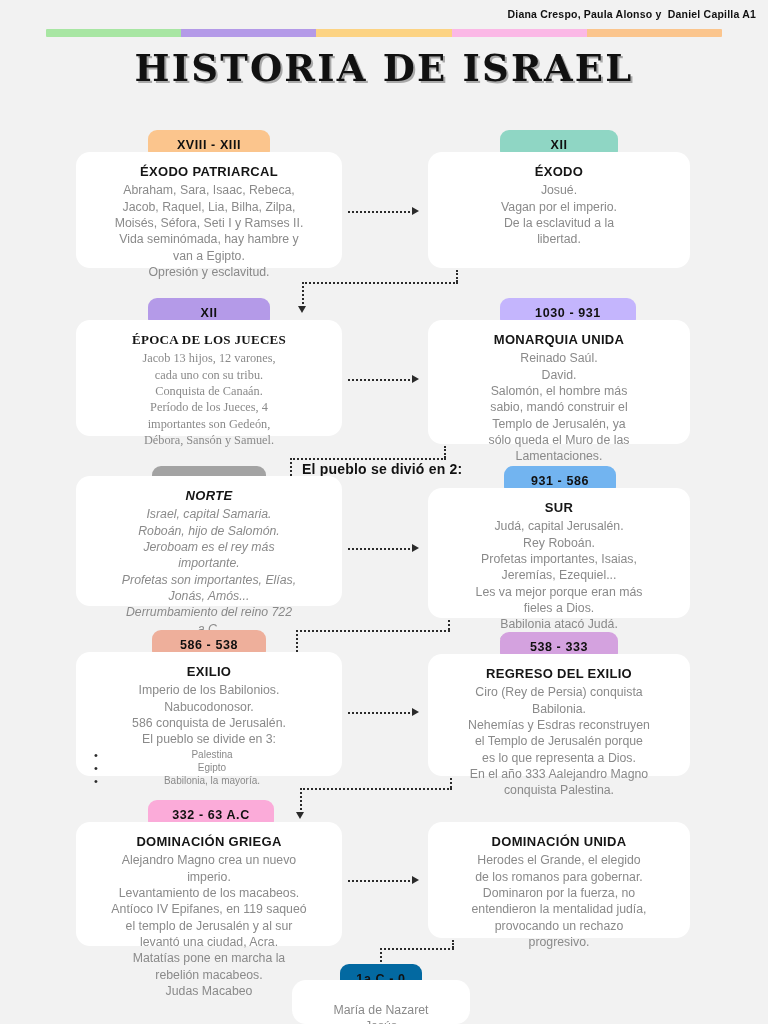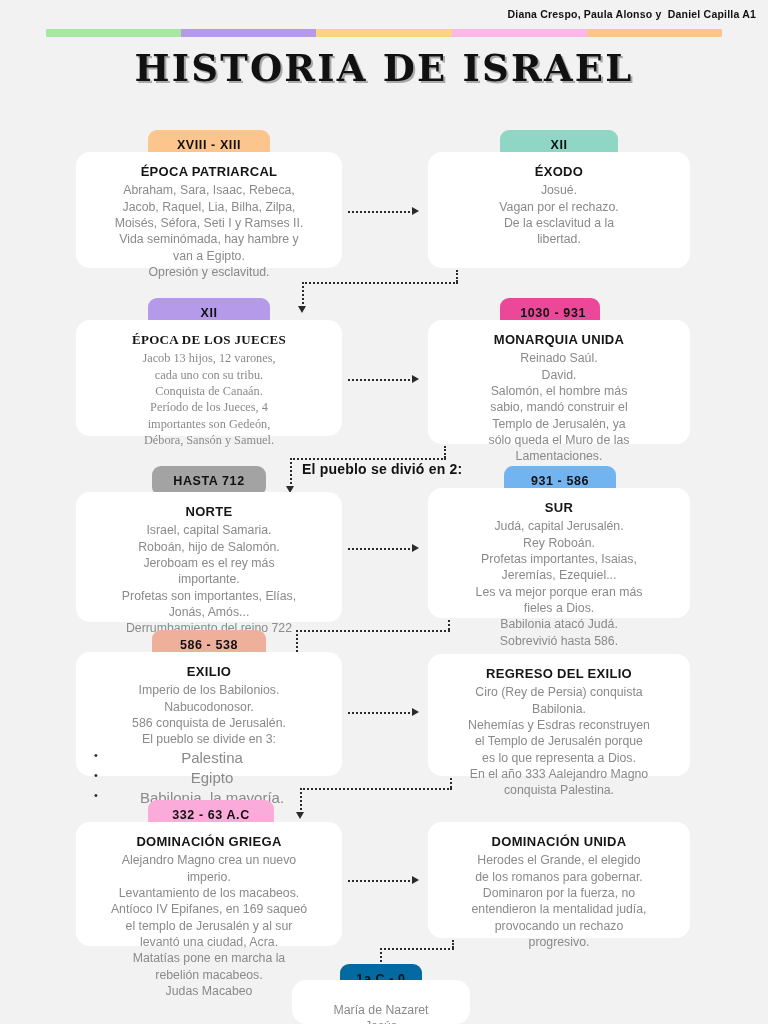--- a/index.html
+++ b/index.html
@@ -83,21 +83,21 @@
   .card-body {
     font-size: 12.3px;
     color: #8a8a8a;
     line-height: 1.33;
     white-space: pre-line;
   }
   .card-bullets {
     margin: 0;
     padding: 0 0 0 6px;
     list-style: none;
-    font-size: 15px;
+    font-size: 10px;
     color: #8a8a8a;
     line-height: 1.33;
   }
   .card-bullets li {
     position: relative;
     text-align: center;
   }
   .card-bullets li::before {
     content: "\2022";
     position: absolute;
@@ -174,34 +174,34 @@
     <div class="seg" style="background: rgb(180, 154, 232);"></div>
     <div class="seg" style="background: rgb(252, 211, 131);"></div>
     <div class="seg" style="background: rgb(251, 184, 230);"></div>
     <div class="seg" style="background: rgb(251, 197, 141);"></div>
   </div>
 
   <div class="main-title">HISTORIA DE ISRAEL</div>
 
   <div class="badge" style="left: 148px; top: 130px; width: 122px; background: rgb(251, 197, 141);">XVIII - XIII</div>
   <div class="card left" style="top:152px; height:116px;">
-    <div class="card-title">ÉPOCA PATRIARCAL</div>
+    <div class="card-title">ÉXODO PATRIARCAL</div>
     <div class="card-body">Abraham, Sara, Isaac, Rebeca,
 Jacob, Raquel, Lia, Bilha, Zilpa,
 Moisés, Séfora, Seti I y Ramses II.
 Vida seminómada, hay hambre y
 van a Egipto.
 Opresión y esclavitud.</div>
   </div>
 
   <div class="badge" style="left: 500px; top: 130px; width: 118px; background: rgb(143, 214, 196);">XII</div>
   <div class="card right" style="top:152px; height:116px;">
     <div class="card-title">ÉXODO</div>
     <div class="card-body">Josué.
-Vagan por el rechazo.
+Vagan por el imperio.
 De la esclavitud a la
 libertad.</div>
   </div>
 
   <div class="h-dot" style="left:348px; top:211px; width:66px;"></div>
   <div class="arrow-right" style="left:412px; top:207px;"></div>
 
   <div class="v-dot" style="left:456px; top:270px; height:12px;"></div>
   <div class="h-dot" style="left:302px; top:282px; width:156px;"></div>
   <div class="v-dot" style="left:302px; top:282px; height:26px;"></div>
@@ -211,21 +211,21 @@
   <div class="card left" style="top:320px; height:116px;font-family:Liberation Serif, serif;">
     <div class="card-title">ÉPOCA DE LOS JUECES</div>
     <div class="card-body">Jacob 13 hijos, 12 varones,
 cada uno con su tribu.
 Conquista de Canaán.
 Período de los Jueces, 4
 importantes son Gedeón,
 Débora, Sansón y Samuel.</div>
   </div>
 
-  <div class="badge" style="left: 500px; top: 298px; width: 100px; background: #ec4899; text-align: right;">1030 - 931</div>
+  <div class="badge" style="left: 500px; top: 298px; width: 136px; background: #c4b5fd;">1030 - 931</div>
   <div class="card right" style="top:320px; height:124px;">
     <div class="card-title">MONARQUIA UNIDA</div>
     <div class="card-body">Reinado Saúl.
 David.
 Salomón, el hombre más
 sabio, mandó construir el
 Templo de Jerusalén, ya
 sólo queda el Muro de las
 Lamentaciones.</div>
   </div>
@@ -233,21 +233,21 @@
   <div class="h-dot" style="left:348px; top:379px; width:66px;"></div>
   <div class="arrow-right" style="left:412px; top:375px;"></div>
 
   <div class="v-dot" style="left:444px; top:446px; height:12px;"></div>
   <div class="h-dot" style="left:290px; top:458px; width:156px;"></div>
   <div class="v-dot" style="left:290px; top:458px; height:30px;"></div>
   <div class="arrow-down" style="left:286px; top:486px;"></div>
   <div class="split-label" style="left:302px; top:461px;">El pueblo se divió en 2:</div>
 
   <div class="badge" style="left: 152px; top: 466px; width: 114px; background: #a3a3a3;">HASTA 712</div>
-  <div class="card left" style="top:492px; height:130px;">
+  <div class="card left" style="top:476px; height:130px;font-style:italic;">
     <div class="card-title">NORTE</div>
     <div class="card-body">Israel, capital Samaria.
 Roboán, hijo de Salomón.
 Jeroboam es el rey más
 importante.
 Profetas son importantes, Elías,
 Jonás, Amós...
 Derrumbamiento del reino 722
 a.C.</div>
   </div>
@@ -280,20 +280,21 @@
 Nabucodonosor.
 586 conquista de Jerusalén.
 El pueblo se divide en 3:</div>
     <ul class="card-bullets">
       <li>Palestina</li>
       <li>Egipto</li>
       <li>Babilonia, la mayoría.</li>
     </ul>
   </div>
 
+  <div class="badge" style="left: 500px; top: 632px; width: 118px; background: rgb(212, 162, 223);">538 - 333</div>
   <div class="card right" style="top:654px; height:122px;">
     <div class="card-title">REGRESO DEL EXILIO</div>
     <div class="card-body">Ciro (Rey de Persia) conquista
 Babilonia.
 Nehemías y Esdras reconstruyen
 el Templo de Jerusalén porque
 es lo que representa a Dios.
 En el año 333 Aalejandro Magno
 conquista Palestina.</div>
   </div>
@@ -305,21 +306,21 @@
   <div class="h-dot" style="left:300px; top:788px; width:152px;"></div>
   <div class="v-dot" style="left:300px; top:788px; height:26px;"></div>
   <div class="arrow-down" style="left:296px; top:812px;"></div>
 
   <div class="badge" style="left: 148px; top: 800px; width: 126px; background: rgb(251, 171, 217);">332 - 63 A.C</div>
   <div class="card left" style="top:822px; height:124px;">
     <div class="card-title">DOMINACIÓN GRIEGA</div>
     <div class="card-body">Alejandro Magno crea un nuevo
 imperio.
 Levantamiento de los macabeos.
-Antíoco IV Epifanes, en 169 saqueó
+Antíoco IV Epifanes, en 119 saqueó
 el templo de Jerusalén y al sur
 levantó una ciudad, Acra.
 Matatías pone en marcha la
 rebelión macabeos.
 Judas Macabeo</div>
   </div>
 
   <div class="badge" style="left: 508px; top: 831px; width: 104px; background: #f97316;">63 A.C.</div>
   <div class="card right" style="top:822px; height:116px;">
     <div class="card-title">DOMINACIÓN UNIDA</div>

